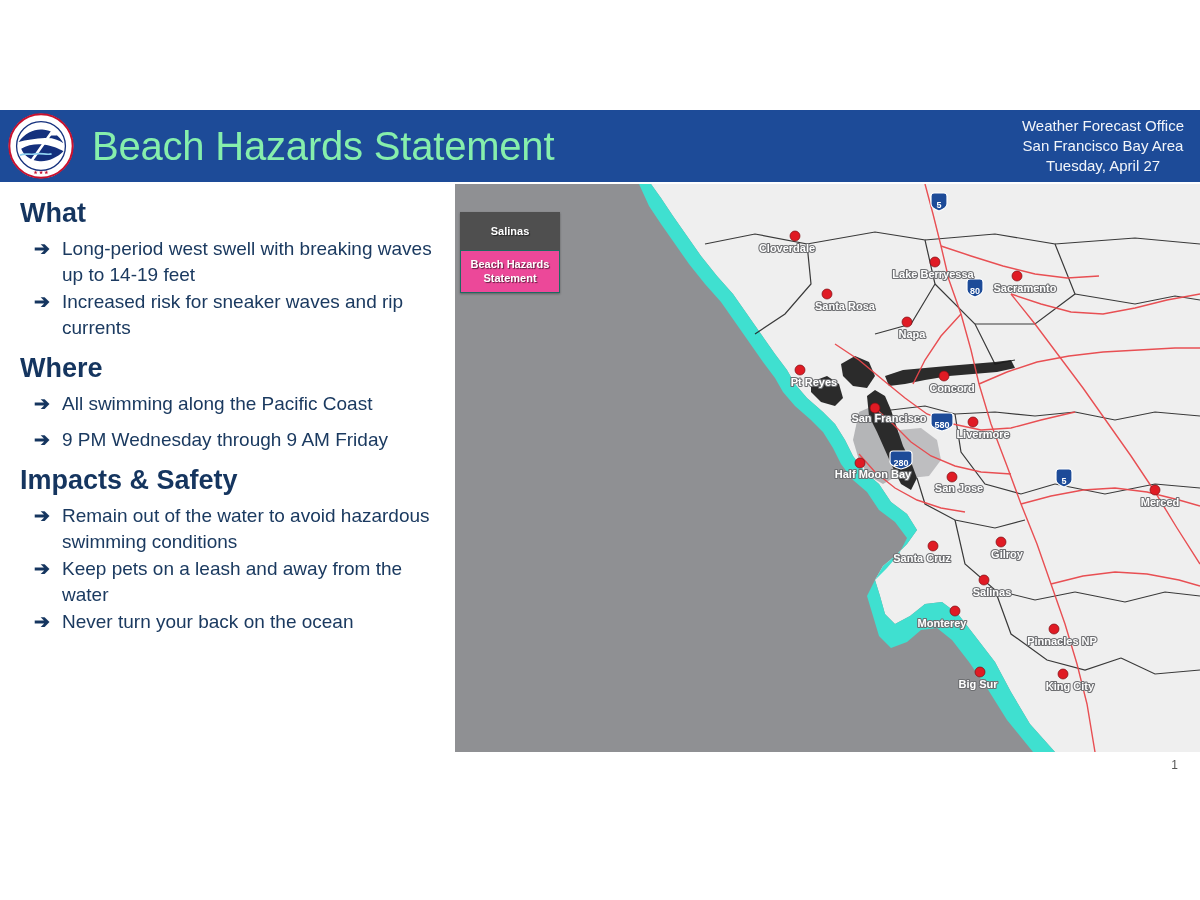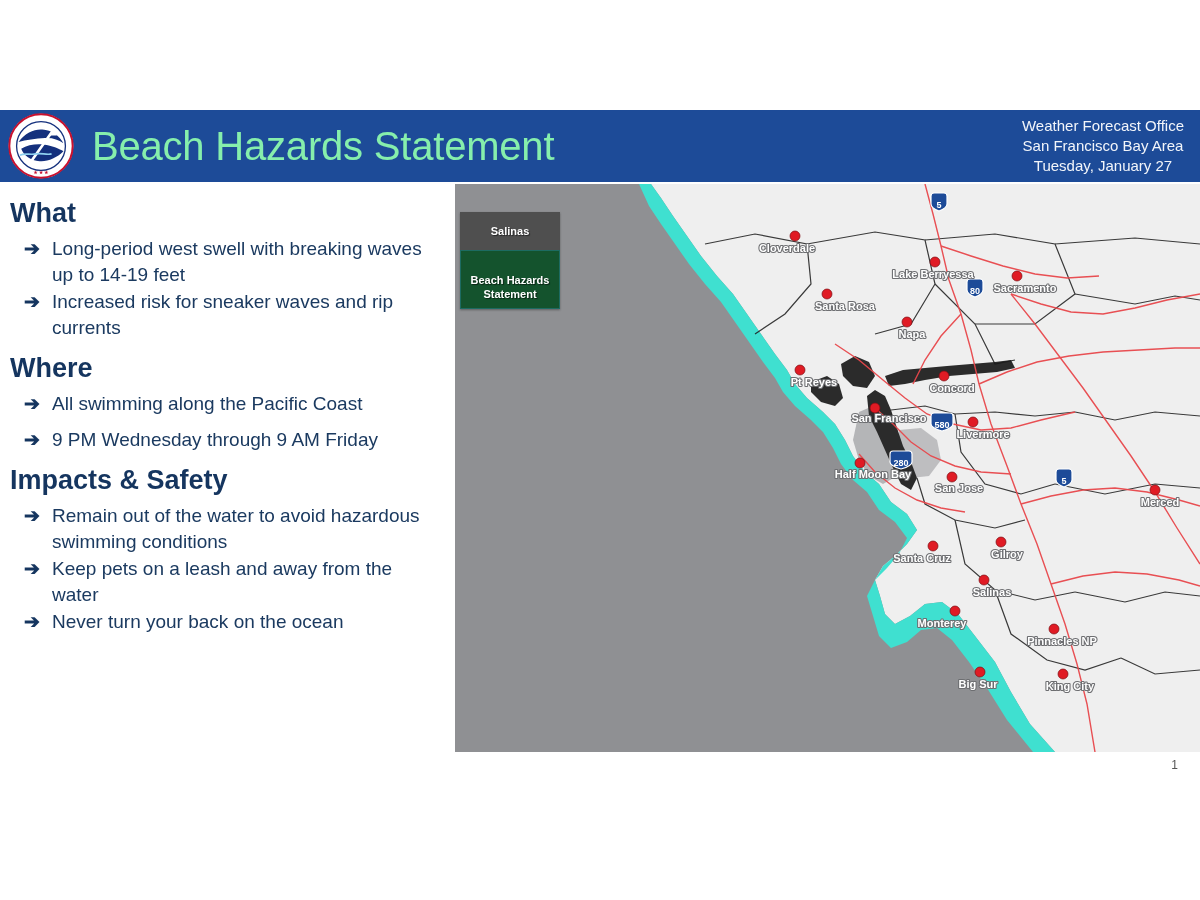--- a/index.html
+++ b/index.html
@@ -55,21 +55,21 @@
     line-height: 20px;
     text-align: center;
     margin-right: 16px;
     flex: 0 0 auto;
   }
   #header-meta div { white-space: nowrap; }
 
   
   #content-panel {
     position: absolute;
-    left: 0;
+    left: 10px;
     top: 190px;
     width: 452px;
     height: 600px;
     box-sizing: border-box;
     padding: 6px 8px 0 10px;
   }
   .section { margin-bottom: 2px; }
   .section-heading {
     color: #15355f;
     font-weight: bold;
@@ -129,27 +129,27 @@
   #legend-header {
     background: #4f4f4f;
     color: #ffffff;
     font-size: 11px;
     font-weight: bold;
     text-align: center;
     padding: 13px 2px 13px 2px;
     text-shadow: 1px 1px 1px rgba(0,0,0,0.55);
   }
   #legend-swatch-row {
-    background: #14532d;
+    background: #ec4899;
     border: 1px solid #1d6b61;
     color: #ffffff;
     font-size: 11px;
     font-weight: bold;
     text-align: center;
-    padding: 22px 2px 7px 2px;
+    padding: 6px 2px 7px 2px;
     line-height: 14px;
     text-shadow: 1px 1px 1px rgba(0,0,0,0.6);
     box-sizing: border-box;
   }
 
   
   .city-label {
     font-family: "Liberation Sans", sans-serif;
     font-size: 11px;
     font-weight: bold;
@@ -192,21 +192,21 @@
       </svg>
     </div>
 
   </div>
 
   <div id="banner-title">Beach Hazards Statement</div>
 
   <div id="header-meta">
     <div>Weather Forecast Office</div>
     <div>San Francisco Bay Area</div>
-    <div>Tuesday, January 27</div>
+    <div>Tuesday, April 27</div>
   </div>
 </div>
 
 <div id="content-panel">
 
   <div class="section">
     <div class="section-heading">What</div>
     <ul class="bullets">
       <li>
         <span class="arrow-icon">➔</span>

